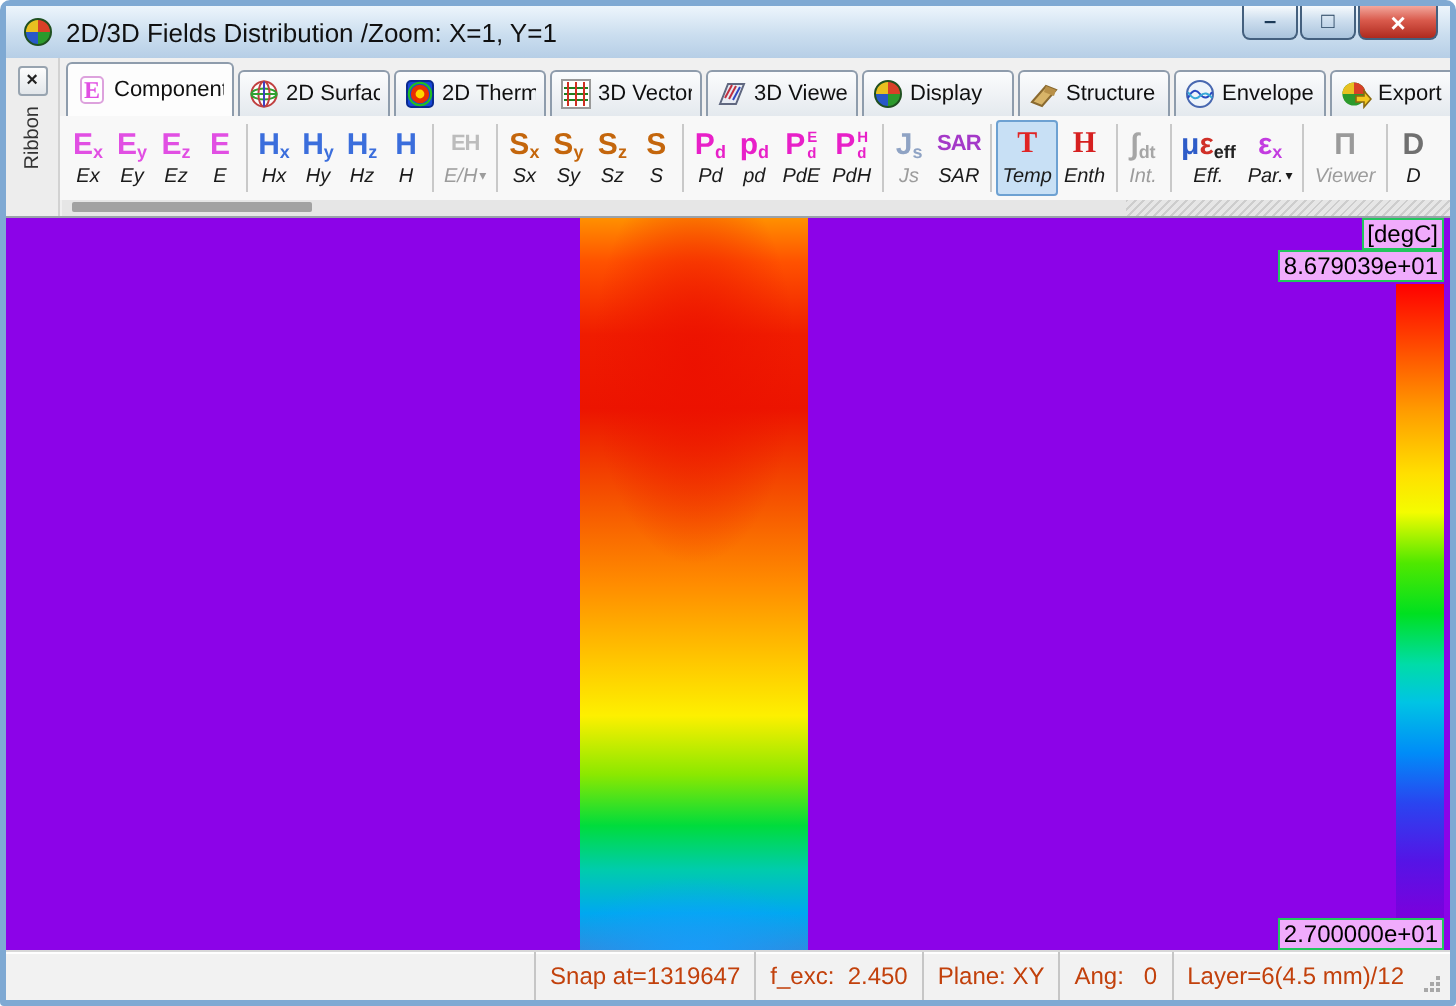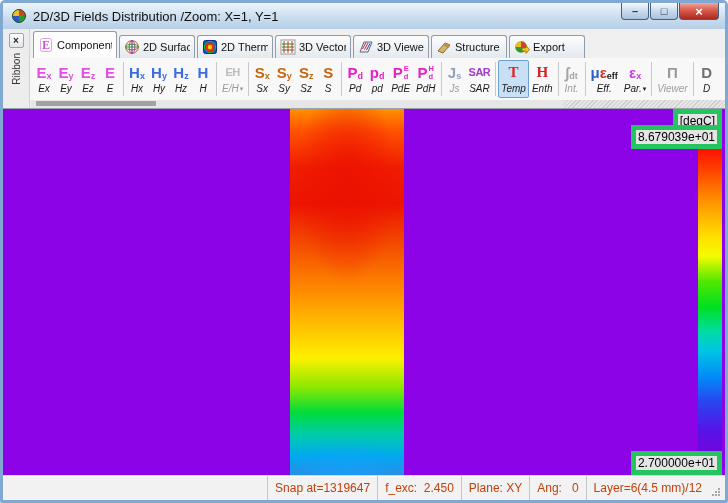--- a/index.html
+++ b/index.html
@@ -66,21 +66,21 @@
   .scrollstrip { height:8px; margin-left:28px; background:#E6E6E6; position:relative; }
   .strip-thumb { position:absolute; left:5px; top:1px; width:120px; height:5px;
     background:#A2A2A2; border-radius:1px; }
   .strip-hatch { position:absolute; right:0; top:0; bottom:0; width:162px;
     background:repeating-linear-gradient(135deg,#CDCDCD 0 1px,#E6E6E6 1px 3px); }
 
   
   .plot { height:367px; position:relative; border-top:1px solid #9AA2AA; overflow:hidden; }
   .heat-column { position:absolute; left:287px; top:0; width:114px; height:100%; }
   .colorbar { position:absolute; right:3px; top:33px; width:24px; height:calc(100% - 49px); }
-  .val-box { position:absolute; right:3px; background:#e5e5e5; border:5px solid #22c55e;
+  .val-box { position:absolute; right:3px; background:#f0abfc; border:1px solid #22c55e;
     font-size:12px; line-height:14px; padding:0 2px; color:#000; white-space:nowrap; }
   .unit-box { top:0; }
   .max-box { top:16px; }
   .min-box { bottom:0; }
 
   
   .statusbar { height:25px; background:#F2F2F2; border-top:1px solid #D8D8D8;
     box-shadow:inset 0 1px 0 #FFFFFF; display:flex; justify-content:flex-end;
     align-items:center; padding-right:2px; }
   .sb-item { font-size:12px; color:#c2410c; padding:0 7px; border-left:1px solid #C6C6C6;
@@ -172,25 +172,47 @@
             <path d="M4.5 10 L8 3.5" stroke="#C03040"></path>
             <path d="M6.5 10.5 L10 4" stroke="#C03040"></path>
             <path d="M8.5 11 L12 4.5" stroke="#3048C0"></path>
           </svg>
         </span>
         <span class="tab-label">3D Viewer</span>
       </div>
       <div class="tab">
         <span class="tab-icon">
           <svg width="16" height="16" viewBox="0 0 16 16">
+            <circle cx="8" cy="8" r="6.5" fill="#2C9A2C"></circle>
+            <path d="M8 1.5 A6.5 6.5 0 0 1 14.5 8 L8 8 Z" fill="#D84028"></path>
+            <path d="M1.5 8 A6.5 6.5 0 0 1 8 1.5 L8 8 Z" fill="#E8C020"></path>
+            <path d="M8 14.5 A6.5 6.5 0 0 1 1.5 8 L8 8 Z" fill="#2858C8"></path>
+            <circle cx="8" cy="8" r="6.5" fill="none" stroke="#205020"></circle>
+          </svg>
+        </span>
+        <span class="tab-label">Display</span>
+      </div>
+      <div class="tab">
+        <span class="tab-icon">
+          <svg width="16" height="16" viewBox="0 0 16 16">
             <path d="M2 12 L9 4 L14 6 L7 14 Z" fill="#D8B468" stroke="#8A6A30"></path>
             <path d="M9 4 L14 6 L13 9 L8 7 Z" fill="#B89048"></path>
           </svg>
         </span>
         <span class="tab-label">Structure</span>
+      </div>
+      <div class="tab">
+        <span class="tab-icon">
+          <svg width="16" height="16" viewBox="0 0 16 16">
+            <circle cx="8" cy="8" r="6.5" fill="#EEF4FA" stroke="#4868B0"></circle>
+            <path d="M2 10 Q5 4 8 8 T14 7" fill="none" stroke="#2848C0"></path>
+            <path d="M2 7 Q5 12 8 9 T14 10" fill="none" stroke="#38A8D8"></path>
+          </svg>
+        </span>
+        <span class="tab-label">Envelope</span>
       </div>
       <div class="tab">
         <span class="tab-icon">
           <svg width="16" height="16" viewBox="0 0 16 16">
             <circle cx="7" cy="8" r="5.8" fill="#2C9A2C"></circle>
             <path d="M7 2.2 A5.8 5.8 0 0 1 12.8 8 L7 8 Z" fill="#D84028"></path>
             <path d="M1.2 8 A5.8 5.8 0 0 1 7 2.2 L7 8 Z" fill="#E8C020"></path>
             <path d="M8 9 L12 9 L12 6.5 L15.5 10.5 L12 14.5 L12 12 L8 12 Z" fill="#F4C820" stroke="#8A6A10" stroke-width="0.8"></path>
           </svg>
         </span>

